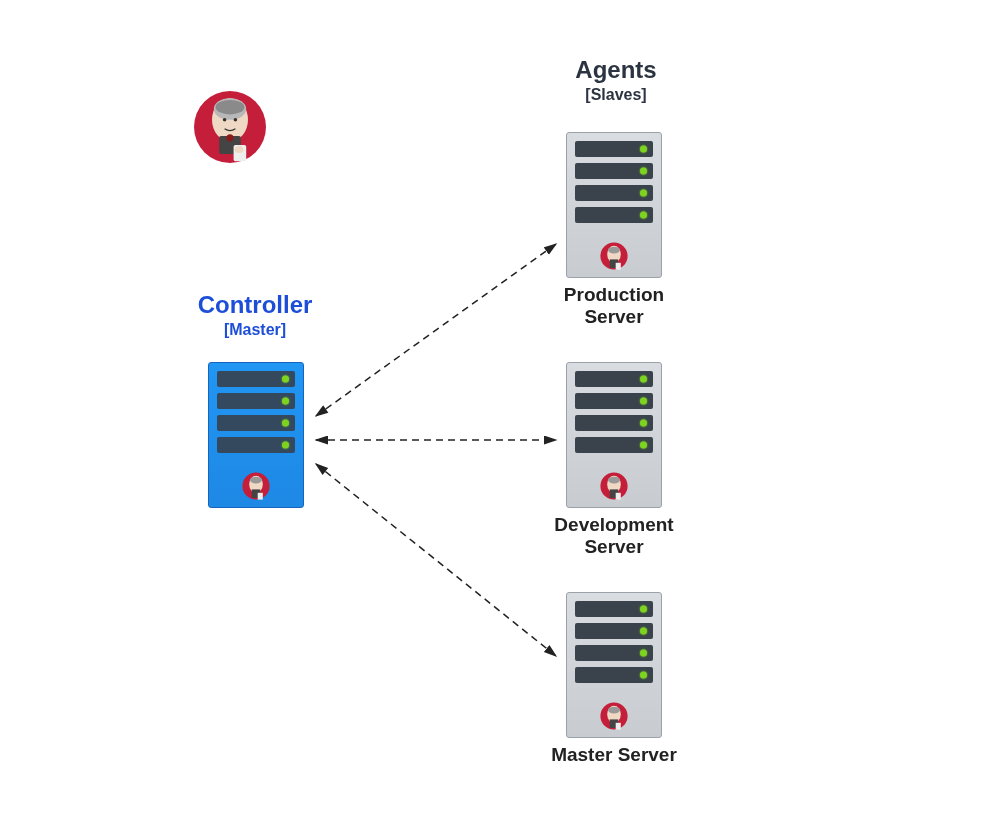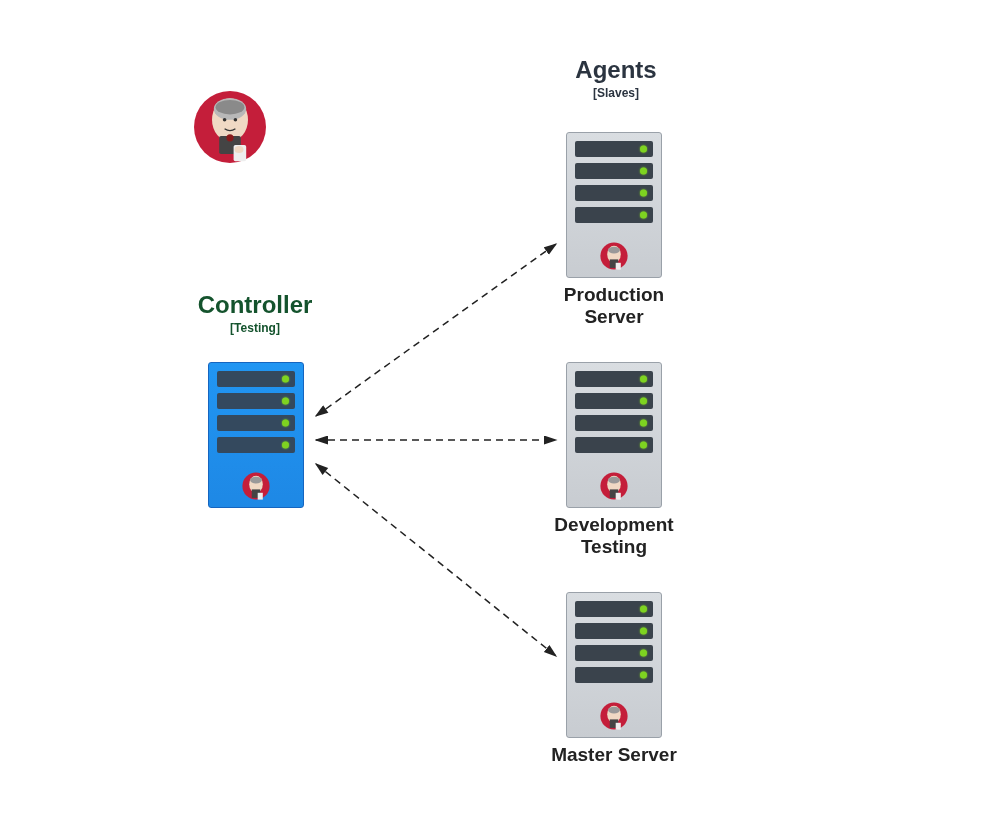--- a/index.html
+++ b/index.html
@@ -6,22 +6,22 @@
   body {
     width: 989px;
     height: 822px;
     background: #fff;
     font-family: Arial, Helvetica, sans-serif;
     position: relative;
     overflow: hidden;
   }
   .title-block { position: absolute; text-align: center; }
   .title-main { font-weight: 700; font-size: 24px; }
-  .title-sub { font-weight: 700; font-size: 12px; margin-top: 2px; }
-  .controller-title { color: #14532d; }
+  .title-sub { font-weight: 700; font-size: 16px; margin-top: 2px; }
+  .controller-title { color: #1d4ed8; }
   .agents-title { color: #2b3440; }
 
   .server {
     position: absolute;
     width: 96px;
     height: 146px;
     border: 1px solid #9aa1a9;
     background: linear-gradient(#d9dde1, #c8ccd1);
     border-radius: 3px;
     padding: 8px 8px 4px 8px;
@@ -97,21 +97,21 @@
     <rect x="38" y="60" width="24" height="20" fill="#444" rx="2"></rect>
     <circle cx="50" cy="62" r="4" fill="#8b1a1a"></circle>
     <path d="M 46 60 L 50 64 L 54 60" fill="#8b1a1a"></path>
     <rect x="54" y="70" width="14" height="18" fill="#eee" rx="2"></rect>
     <ellipse cx="60" cy="75" rx="5" ry="4" fill="#f0d9c4"></ellipse>
   </svg>
 </div>
 
 <div class="title-block controller-title" style="left:175px; top:291px; width:160px;">
   <div class="title-main">Controller</div>
-  <div class="title-sub">[Testing]</div>
+  <div class="title-sub">[Master]</div>
 </div>
 
 <div class="title-block agents-title" style="left:536px; top:56px; width:160px;">
   <div class="title-main">Agents</div>
   <div class="title-sub">[Slaves]</div>
 </div>
 
 <div class="server blue" style="left:208px; top:362px;">
   <div class="slot"></div>
   <div class="slot"></div>
@@ -153,21 +153,21 @@
   <div class="mascot">
     <svg viewBox="0 0 40 40">
       <circle cx="20" cy="20" r="16" fill="#c41e3a"></circle>
       <ellipse cx="20" cy="18" rx="8" ry="10" fill="#f0d9c4"></ellipse>
       <ellipse cx="20" cy="13" rx="7" ry="4" fill="#999"></ellipse>
       <rect x="15" y="24" width="10" height="10" fill="#444"></rect>
       <rect x="22" y="28" width="6" height="8" fill="#eee"></rect>
     </svg>
   </div>
 </div>
-<div class="server-label" style="left:534px; top:514px;">Development Testing</div>
+<div class="server-label" style="left:534px; top:514px;">Development Server</div>
 
 <div class="server" style="left:566px; top:592px;">
   <div class="slot"></div>
   <div class="slot"></div>
   <div class="slot"></div>
   <div class="slot"></div>
   <div class="mascot">
     <svg viewBox="0 0 40 40">
       <circle cx="20" cy="20" r="16" fill="#c41e3a"></circle>
       <ellipse cx="20" cy="18" rx="8" ry="10" fill="#f0d9c4"></ellipse>

